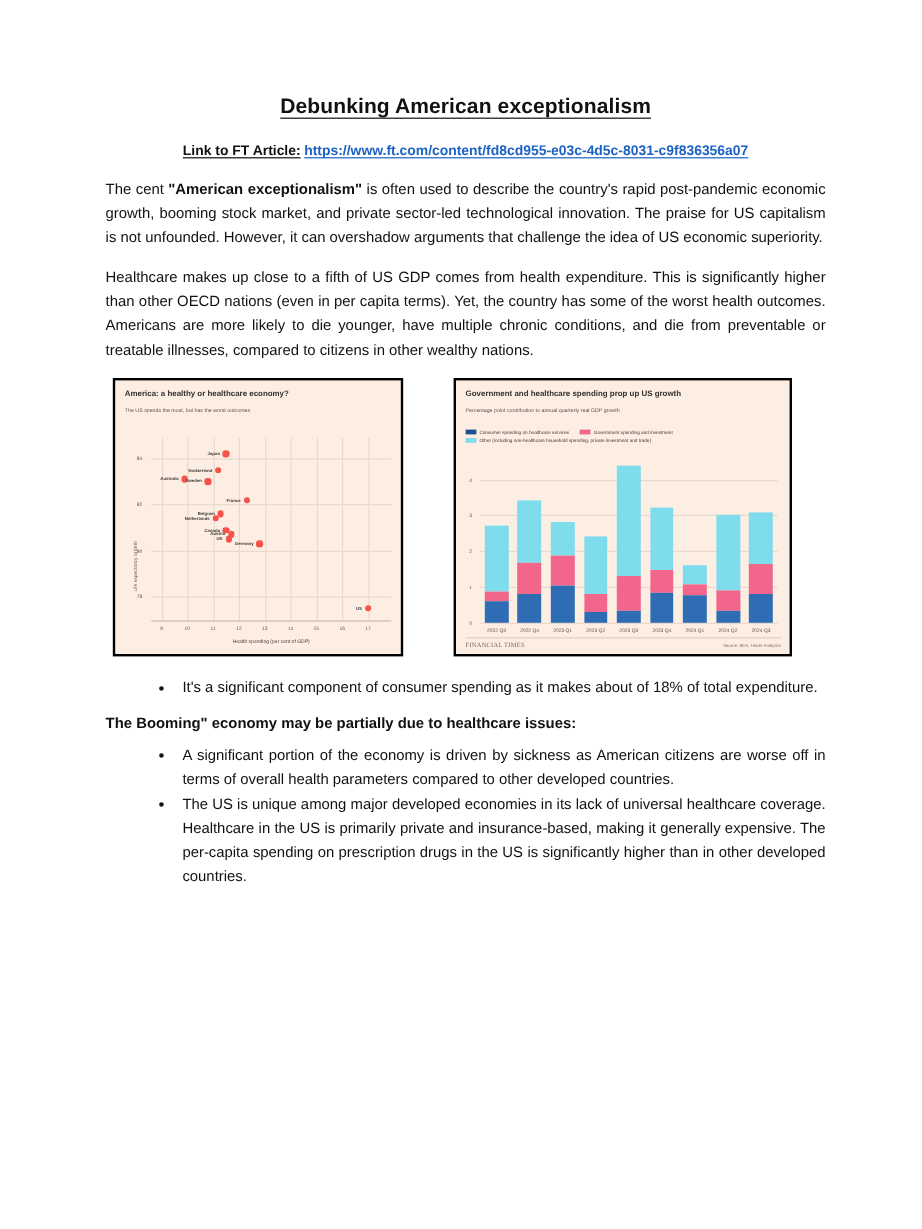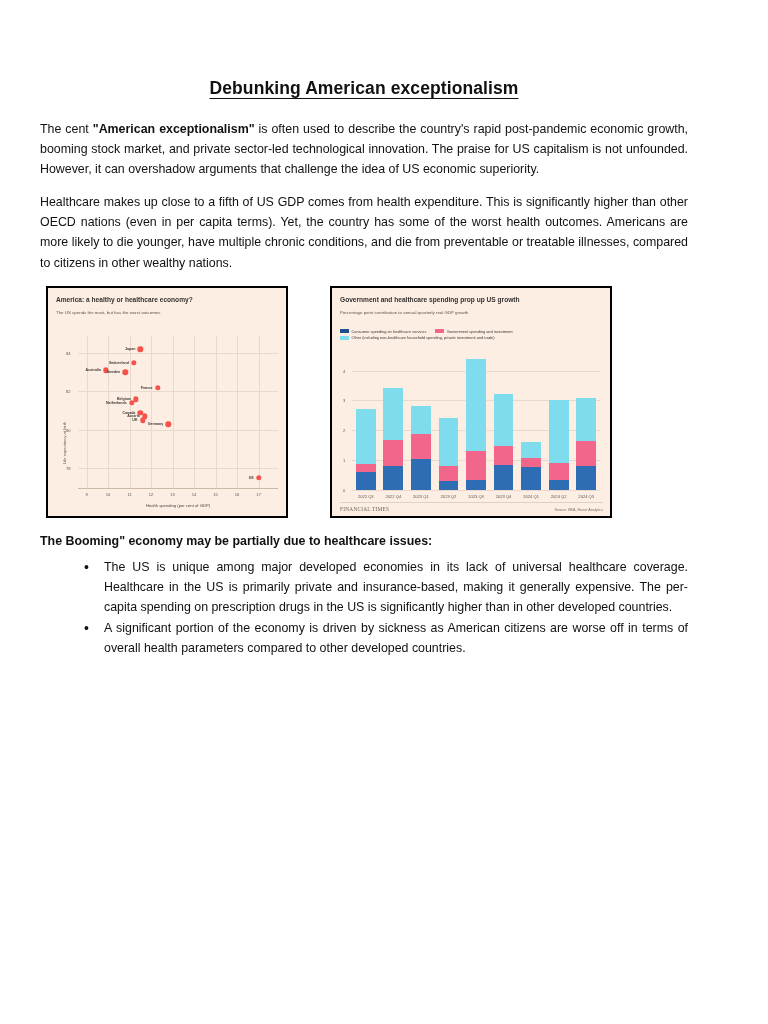--- a/index.html
+++ b/index.html
@@ -9,21 +9,21 @@
     height: 1024px;
     background: #ffffff;
     font-family: "Liberation Sans", sans-serif;
     color: #111111;
     overflow: hidden;
   }
   .page {
     position: relative;
     width: 768px;
     height: 1024px;
-    padding: 78px 80px 0 40px;
+    padding: 78px 80px 0 88px;
   }
 
   
   .doc-title {
     text-align: center;
     font-size: 17.5px;
     font-weight: bold;
     text-decoration: underline;
     text-underline-offset: 4px;
     margin: 0 0 20px 0;
@@ -240,20 +240,23 @@
     background: #e2d0c2;
   }
 </style>
 </head>
 <body>
 
 <div class="page">
 
   <h1 class="doc-title">Debunking American exceptionalism</h1>
 
+  <div class="link-line">
+    <span class="link-label">Link to FT Article:</span><a class="link-url" href="#">https://www.ft.com/content/fd8cd955-e03c-4d5c-8031-c9f836356a07</a>
+  </div>
 
   <p class="body">
     <span>The cent </span><b>"American exceptionalism"</b><span> is often used to describe the country's rapid post-pandemic economic growth, booming stock market, and private sector-led technological innovation. The praise for US capitalism is not unfounded. However, it can overshadow arguments that challenge the idea of US economic superiority.</span>
   </p>
 
   <p class="body">Healthcare makes up close to a fifth of US GDP comes from health expenditure. This is significantly higher than other OECD nations (even in per capita terms). Yet, the country has some of the worst health outcomes. Americans are more likely to die younger, have multiple chronic conditions, and die from preventable or treatable illnesses, compared to citizens in other wealthy nations.</p>
 
   <div class="figures">
 
     <div class="fig fig-left">
@@ -403,21 +406,22 @@
         <div class="fig-footer">
           <span class="ft-brand">FINANCIAL TIMES</span>
           <span class="ft-source">Source: BEA, Haver Analytics</span>
         </div>
       </div>
     </div>
 
   </div>
 
   <ul class="bullets" id="bullets-1">
+      <li>It's a significant component of consumer spending as it makes about of 18% of total expenditure.</li>
     </ul>
 
   <h3 class="section">The Booming" economy may be partially due to healthcare issues:</h3>
   <ul class="bullets" id="bullets-2">
+      <li>A significant portion of the economy is driven by sickness as American citizens are worse off in terms of overall health parameters compared to other developed countries.</li>
       <li>The US is unique among major developed economies in its lack of universal healthcare coverage. Healthcare in the US is primarily private and insurance-based, making it generally expensive. The per-capita spending on prescription drugs in the US is significantly higher than in other developed countries.</li>
-      <li>A significant portion of the economy is driven by sickness as American citizens are worse off in terms of overall health parameters compared to other developed countries.</li>
     </ul>
 
 </div>
 
 </body></html>

